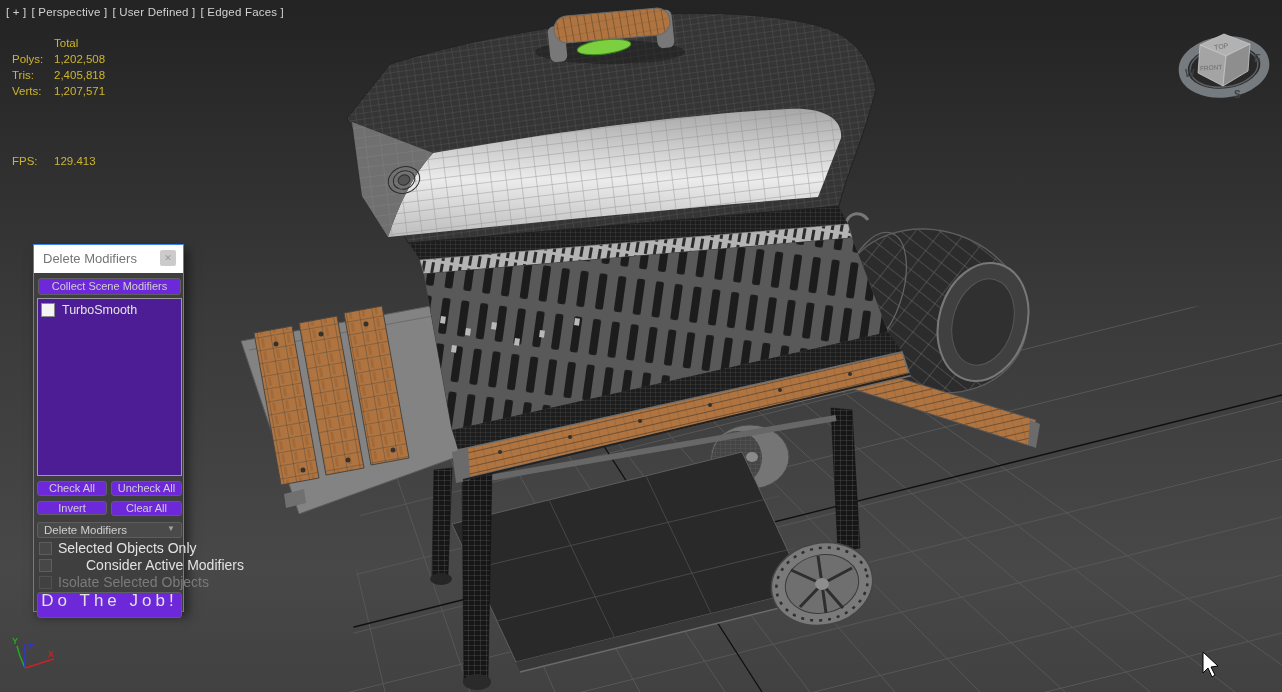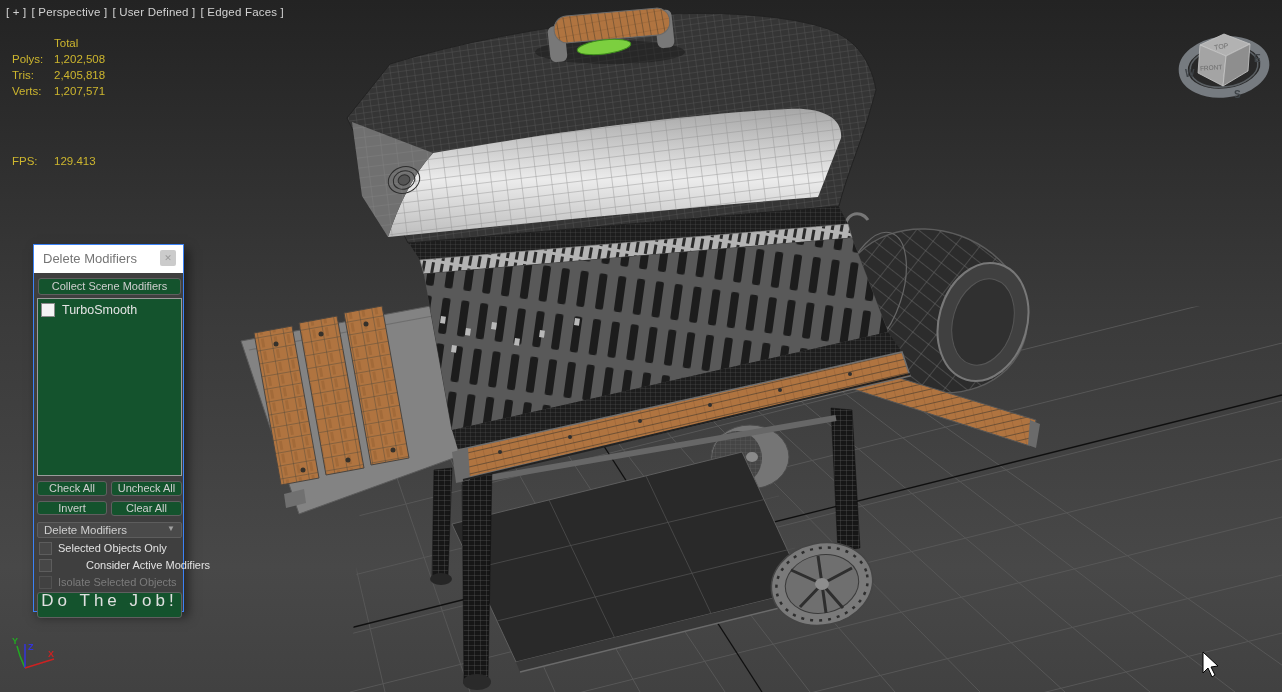--- a/index.html
+++ b/index.html
@@ -15,38 +15,38 @@
   #stats .srow{position:absolute;white-space:nowrap;}
   #stats .slabel{display:inline-block;width:42px;}
   
   #dlg{position:absolute;left:33px;top:244px;width:151px;height:368px;
        background:#3f3f3f;border:1px solid #3b82f6;box-sizing:border-box;
        box-shadow:4px 5px 10px rgba(0,0,0,.5);font-size:11px;color:#cfcfcf;}
   #dlg-title{position:absolute;left:0;top:0;width:100%;height:28px;background:#ffffff;cursor:default;}
   #dlg-title .t{position:absolute;left:9px;top:6px;font-size:13px;color:#757575;}
   #dlg-close{position:absolute;right:7px;top:5px;width:16px;height:16px;background:#cbcbcb;border-radius:2px;
              color:#9a9a9a;font-size:9px;text-align:center;line-height:16px;cursor:pointer;}
-  .dbtn{position:absolute;background:#14532d;border:1px solid #5f5f5f;border-radius:3px;color:#cfcfcf;
+  .dbtn{position:absolute;background:#6d28d9;border:1px solid #5f5f5f;border-radius:3px;color:#cfcfcf;
         text-align:center;cursor:pointer;box-sizing:border-box;}
   #btn-collect{left:4px;top:33px;width:143px;height:17px;line-height:15px;}
-  #mod-list{position:absolute;left:3px;top:53px;width:145px;height:178px;background:#14532d;
+  #mod-list{position:absolute;left:3px;top:53px;width:145px;height:178px;background:#4c1d95;
             border:1px solid #9b9b9b;box-sizing:border-box;overflow:hidden;}
   .mod-item{display:flex;align-items:center;height:17px;padding:2px 3px 0 3px;color:#e4e4e4;font-size:12.5px;cursor:pointer;}
   .mod-item .cb{width:12px;height:12px;background:#f4f4f4;border:1px solid #8a8a8a;margin-right:7px;flex:0 0 auto;}
   #btn-checkall{left:3px;top:236px;width:70px;height:15px;line-height:13px;}
   #btn-uncheckall{left:77px;top:236px;width:71px;height:15px;line-height:13px;}
   #btn-invert{left:3px;top:256px;width:70px;height:14px;line-height:13px;}
   #btn-clearall{left:77px;top:256px;width:71px;height:15px;line-height:13px;}
   #dd-action{position:absolute;left:3px;top:277px;width:145px;height:16px;background:#4a4a4a;border:1px solid #5d5d5d;
              border-radius:2px;box-sizing:border-box;cursor:pointer;font-size:11.5px;color:#cfcfcf;}
   #dd-action .sel{position:absolute;left:6px;top:1px;}
   #dd-action .arr{position:absolute;right:6px;top:1px;font-size:8px;color:#a0a0a0;}
   .cbrow{position:absolute;left:5px;display:flex;align-items:center;height:14px;cursor:pointer;}
   .cbrow .box{width:11px;height:11px;background:#474747;border:1px solid #5d5d5d;margin-right:6px;flex:0 0 auto;}
-  .cbrow .lbl{font-size:11px;color:#e2e2e2;white-space:nowrap;}
+  .cbrow .lbl{font-size:14px;color:#e2e2e2;white-space:nowrap;}
   .cbrow.disabled{cursor:default;text-align:right;}
   .cbrow.disabled .box{background:#414141;border-color:#515151;}
   .cbrow.disabled .lbl{color:#7b7b7b;}
   #cb1{top:296px;} #cb2{top:313px;gap:28px;} #cb3{top:330px;}
   #btn-do{left:3px;top:347px;width:145px;height:26px;line-height:16px;letter-spacing:4px;font-size:17px;color:#e0e0e0;}
   #scene{position:absolute;left:0;top:0;}
 </style>
 </head>
 <body>
 

